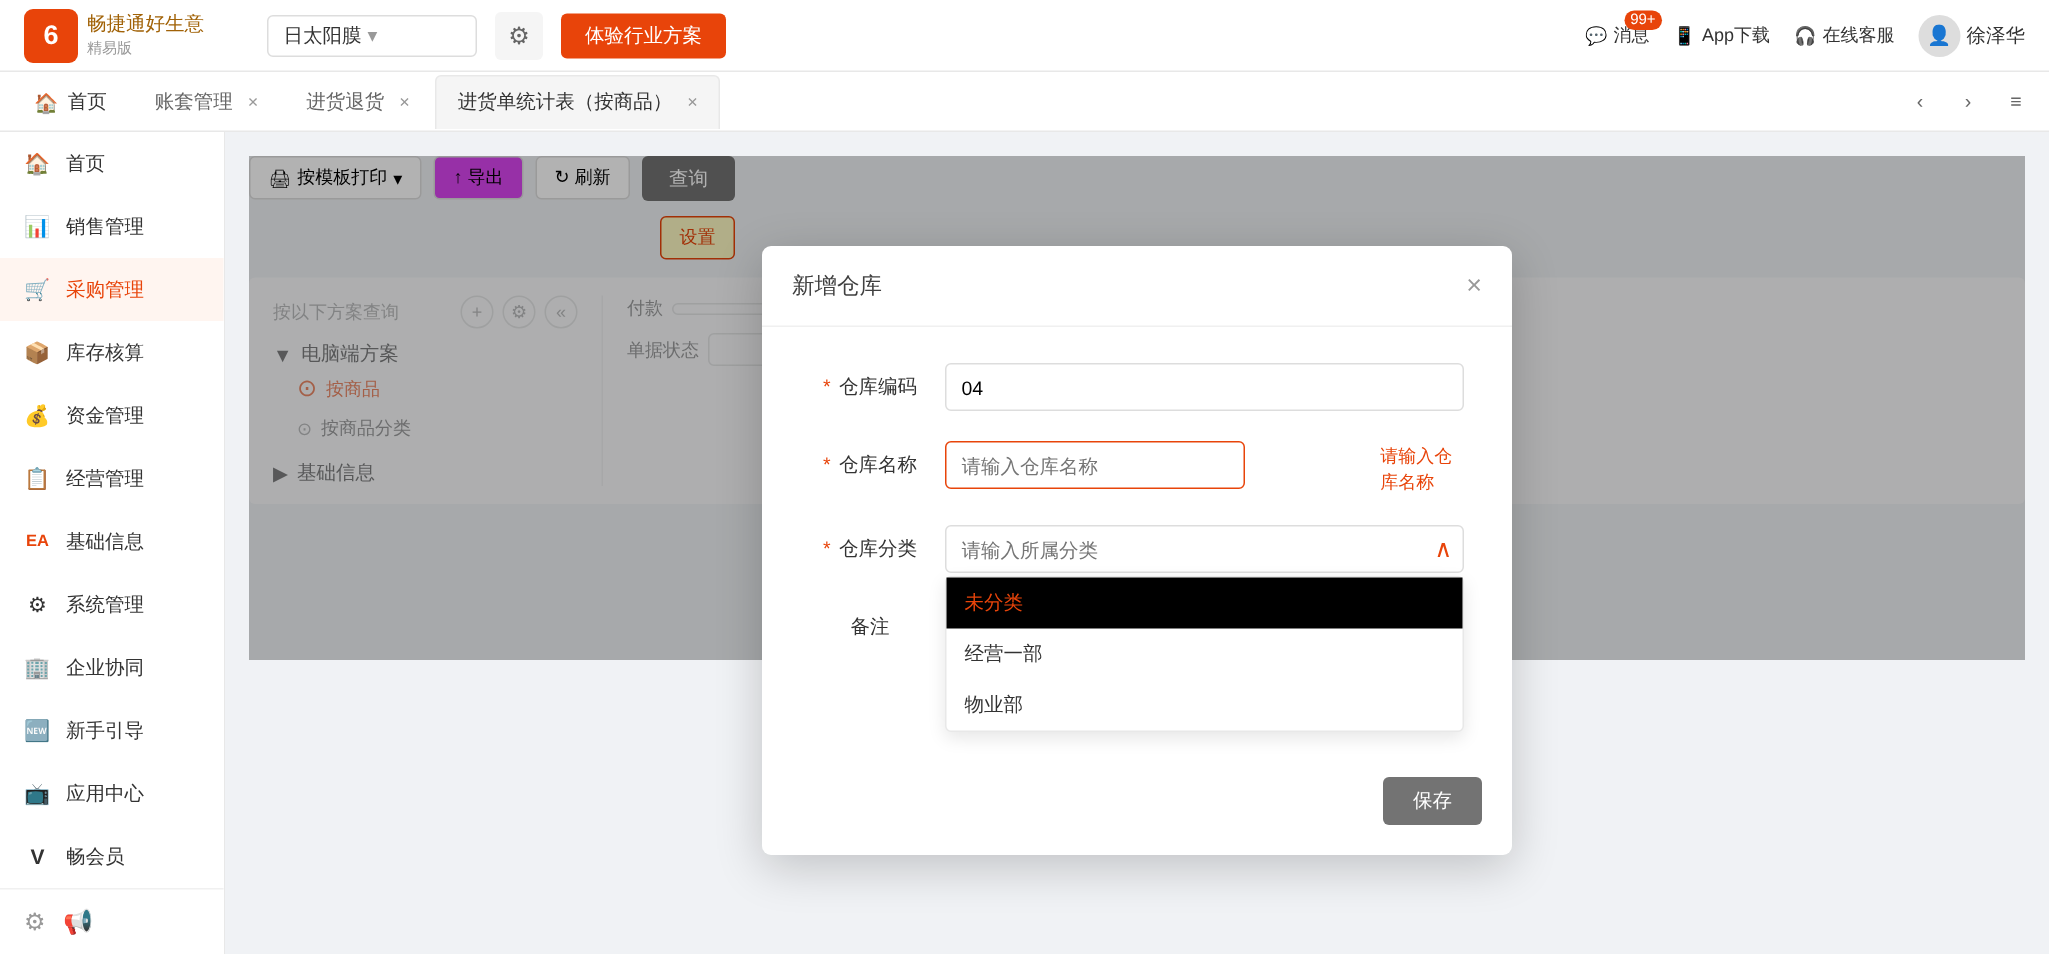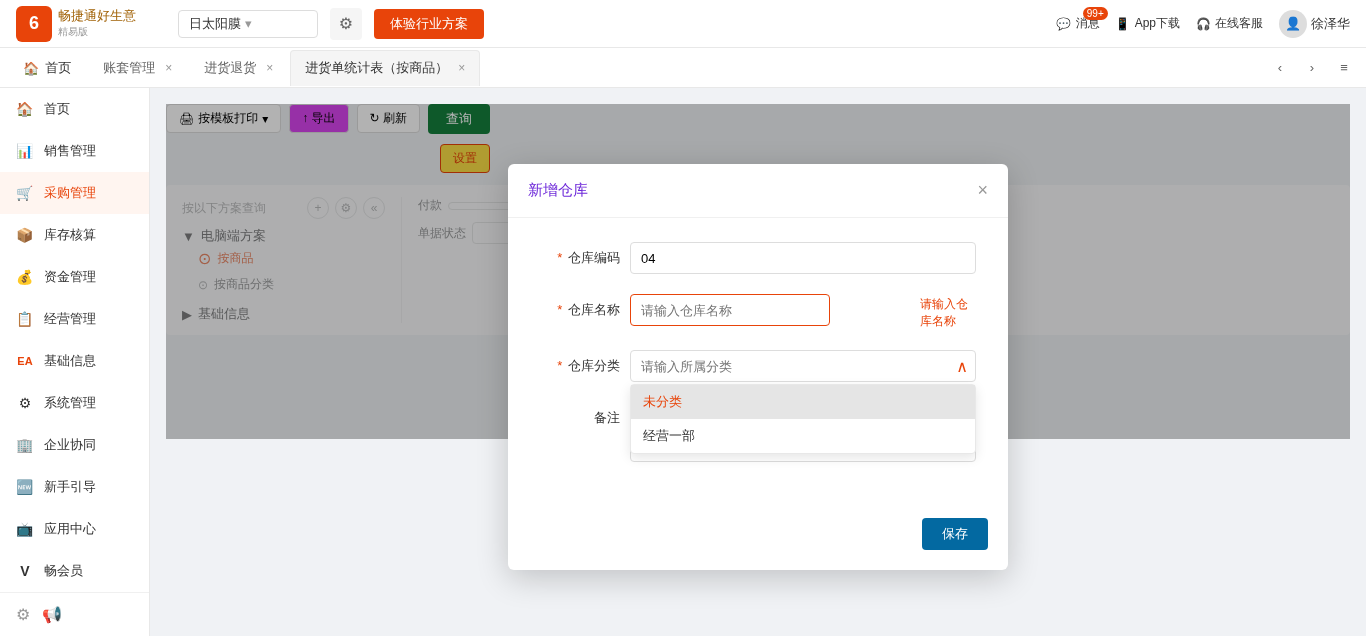--- a/index.html
+++ b/index.html
@@ -99,22 +99,22 @@
       border-top: 1px solid #f0f0f0;
     }
     .sidebar-bottom-icon { cursor: pointer; color: #999; font-size: 16px; }
 
     
     .content { flex: 1; overflow: auto; background: #f0f2f5; padding: 16px; position: relative; }
     .page-title { font-size: 18px; color: #333; font-weight: 500; margin-bottom: 16px; }
     .btn-print { border: 1px solid #ddd; background: #fff; border-radius: 4px; padding: 5px 12px; font-size: 12px; cursor: pointer; display: flex; align-items: center; gap: 4px; }
     .btn-export { border: 1px solid #ddd; background: #d946ef; border-radius: 4px; padding: 5px 12px; font-size: 12px; cursor: pointer; }
     .btn-refresh { border: 1px solid #ddd; background: #fff; border-radius: 4px; padding: 5px 12px; font-size: 12px; cursor: pointer; }
-    .btn-query { background: #15803d; color: #fff; border: none; border-radius: 4px; padding: 6px 18px; font-size: 13px; cursor: pointer; }
-    .btn-settings { border: 1px solid #e8440a; color: #e8440a; background: #fde047; border-radius: 4px; padding: 5px 12px; font-size: 12px; cursor: pointer; margin-top: 6px; }
+    .btn-query { background: #737373; color: #fff; border: none; border-radius: 4px; padding: 6px 18px; font-size: 13px; cursor: pointer; }
+    .btn-settings { border: 1px solid #e8440a; color: #e8440a; background: #fef9c3; border-radius: 4px; padding: 5px 12px; font-size: 12px; cursor: pointer; margin-top: 6px; }
 
     .filter-panel {
       background: #fff; border-radius: 4px; padding: 12px 16px;
       display: flex; gap: 16px; margin-bottom: 12px;
     }
     .filter-left { width: 220px; border-right: 1px solid #f0f0f0; padding-right: 16px; }
     .filter-label { font-size: 12px; color: #999; margin-bottom: 8px; display: flex; align-items: center; justify-content: space-between; }
     .filter-actions { display: flex; gap: 6px; }
     .filter-action-btn { width: 22px; height: 22px; border-radius: 50%; border: 1px solid #ddd; background: #fff; display: flex; align-items: center; justify-content: center; font-size: 12px; cursor: pointer; color: #999; }
     .plan-section { margin-top: 8px; }
@@ -141,27 +141,27 @@
     
     .modal {
       background: #fff; border-radius: 6px; width: 500px;
       box-shadow: 0 8px 32px rgba(0,0,0,0.2); position: relative;
       overflow: visible;
     }
     .modal-header {
       padding: 16px 20px; border-bottom: 1px solid #f0f0f0;
       display: flex; align-items: center; justify-content: space-between;
     }
-    .modal-title { font-size: 15px; font-weight: 500; color: #6d28d9; }
+    .modal-title { font-size: 15px; font-weight: 500; color: #404040; }
     .modal-close { cursor: pointer; color: #999; font-size: 18px; }
     .modal-body { padding: 24px 32px; }
     .form-row { display: flex; align-items: flex-start; margin-bottom: 20px; }
     .form-label {
       width: 90px; font-size: 13px; color: #333; line-height: 32px;
-      text-align: right; padding-right: 10px; white-space: nowrap;
+      text-align: center; padding-right: 10px; white-space: nowrap;
     }
     .form-label .required { color: #e8440a; margin-right: 2px; }
     .form-input {
       flex: 1; height: 32px; border: 1px solid #ddd; border-radius: 4px;
       padding: 0 10px; font-size: 13px; outline: none;
     }
     .form-input.error { border-color: #e8440a; }
     .error-msg { color: #e8440a; font-size: 12px; margin-top: 2px; }
     .form-textarea { flex: 1; height: 60px; border: 1px solid #ddd; border-radius: 4px; padding: 6px 10px; font-size: 13px; resize: none; }
     .dropdown-wrapper { position: relative; flex: 1; }
@@ -175,23 +175,23 @@
       color: #e8440a; font-size: 16px; pointer-events: none;
     }
     .dropdown-menu {
       position: absolute; top: calc(100% + 2px); left: 0; right: 0;
       background: #fff; border: 1px solid #e8e8e8; border-radius: 4px;
       box-shadow: 0 4px 12px rgba(0,0,0,0.1); z-index: 200;
     }
     .dropdown-item {
       padding: 8px 12px; font-size: 13px; color: #333; cursor: pointer;
     }
-    .dropdown-item.selected { background: #e5e5e5; color: #e8440a; }
+    .dropdown-item.selected { background: #000000; color: #e8440a; }
     .modal-footer { padding: 12px 20px 20px; display: flex; justify-content: flex-end; gap: 10px; }
-    .btn-save { background: #0369a1; color: #fff; border: none; border-radius: 4px; padding: 7px 20px; font-size: 13px; cursor: pointer; }
+    .btn-save { background: #737373; color: #fff; border: none; border-radius: 4px; padding: 7px 20px; font-size: 13px; cursor: pointer; }
 
     
     .bg-content { opacity: 0.6; }
 
     .content-inner { position: relative; }
     .query-btn-area { display: flex; flex-direction: column; align-items: flex-end; gap: 4px; }
 
     .right-toolbar { display: flex; align-items: flex-start; gap: 8px; }
   </style>
 </head>
@@ -442,20 +442,21 @@
                 <span class="required">*</span>
                 <span>仓库分类</span>
               </div>
               <div class="dropdown-wrapper">
                 <input class="dropdown-input" type="text" placeholder="请输入所属分类" style="">
                 <span class="dropdown-arrow">∧</span>
                 
                 <div class="dropdown-menu">
                   <div class="dropdown-item selected">未分类</div>
                   <div class="dropdown-item">经营一部</div>
+                  <div class="dropdown-item">物业部</div>
                 </div>
               </div>
             </div>
 
             <div class="form-row">
               <div class="form-label">备注</div>
               <textarea class="form-textarea" style=""></textarea>
             </div>
           </div>
           <div class="modal-footer">

